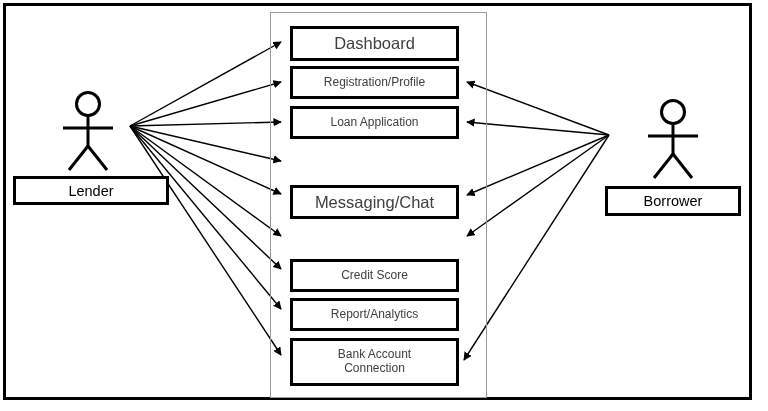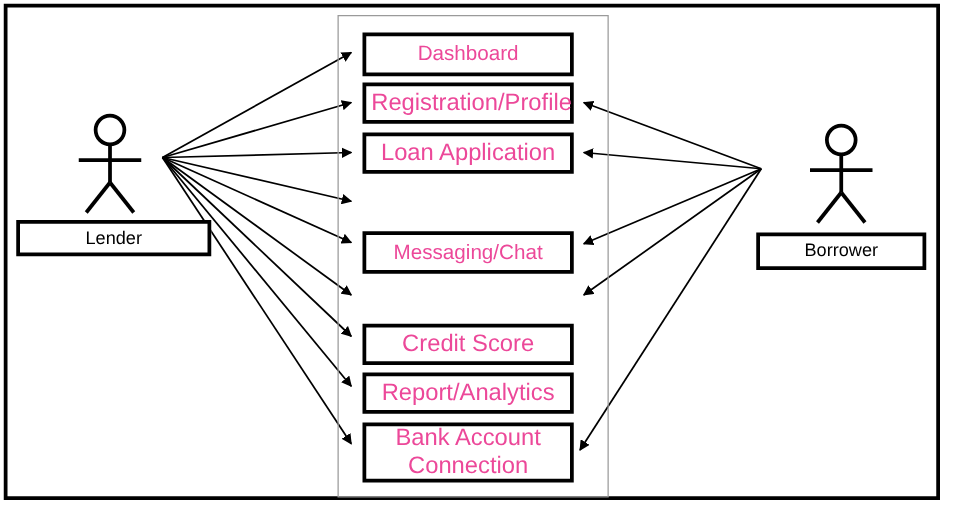--- a/index.html
+++ b/index.html
@@ -41,30 +41,30 @@
     position: absolute;
     left: 290px;
     width: 169px;
     box-sizing: border-box;
     border: 3px solid #000000;
     background: #ffffff;
     display: flex;
     align-items: center;
     justify-content: center;
     text-align: center;
-    color: #ec4899;
+    color: #404040;
     line-height: 1.15;
   }
   .usecase .label {
     display: block;
     width: 100%;
     padding: 0 4px;
     box-sizing: border-box;
   }
-  .uc-normal { font-size: 19px; }
+  .uc-normal { font-size: 12px; }
   .uc-large  { font-size: 16.5px; }
 
   
   .actor-figure {
     position: absolute;
     pointer-events: none;
   }
   .actor-box {
     position: absolute;
     box-sizing: border-box;

